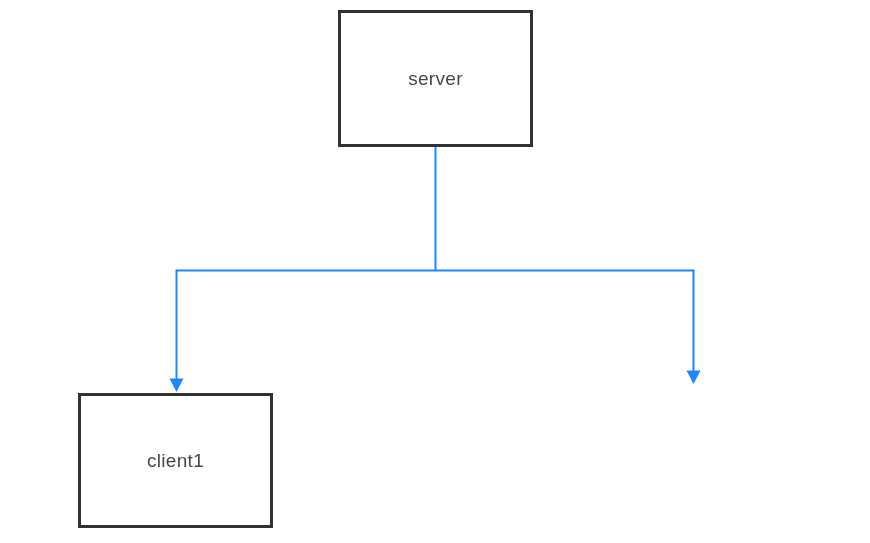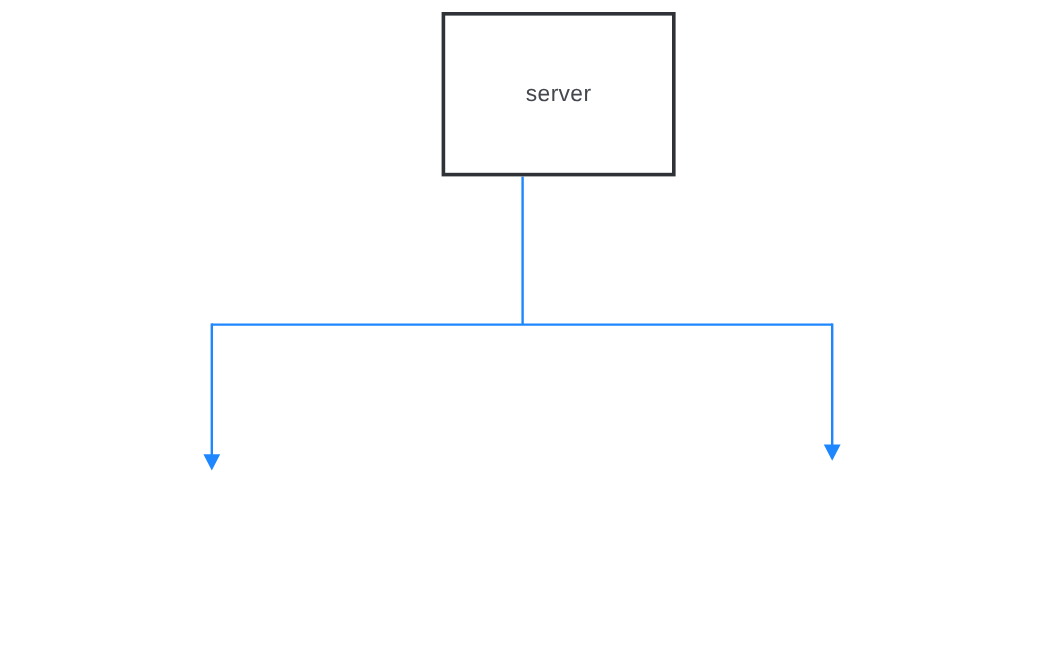--- a/index.html
+++ b/index.html
@@ -30,21 +30,21 @@
     align-items: center;
     justify-content: center;
     box-sizing: border-box;
   }
   .node-label {
     font-size: 19px;
     color: #44484e;
     letter-spacing: 0.3px;
     user-select: none;
   }
-  .node-server  { left: 338px; top: 10px;  width: 195px; height: 137px; margin-left: 30px; }
+  .node-server  { left: 338px; top: 10px;  width: 195px; height: 137px; }
   .node-client1 { left: 78px;  top: 393px; width: 195px; height: 135px; }
   .node-client2 { left: 595px; top: 385px; width: 197px; height: 137px; }
 </style>
 </head>
 <body>
 
 <div class="canvas">
 
   <svg class="edges-layer" viewBox="0 0 870 543" width="870" height="543">
 
@@ -56,15 +56,18 @@
     <polygon points="169.5,378.5 183.5,378.5 176.5,392" fill="#1E87FF"></polygon>
 
     <path d="M693.5 269.5 L693.5 373" fill="none" stroke-width="2" stroke="#1E87FF"></path>
     <polygon points="686.5,370.5 700.5,370.5 693.5,384" fill="#1E87FF"></polygon>
   </svg>
 
   <div class="node node-server">
     <span class="node-label">server</span>
   </div>
 
+  <div class="node node-client1">
+    <span class="node-label">client1</span>
+  </div>
 
 
 </div>
 
 </body></html>

